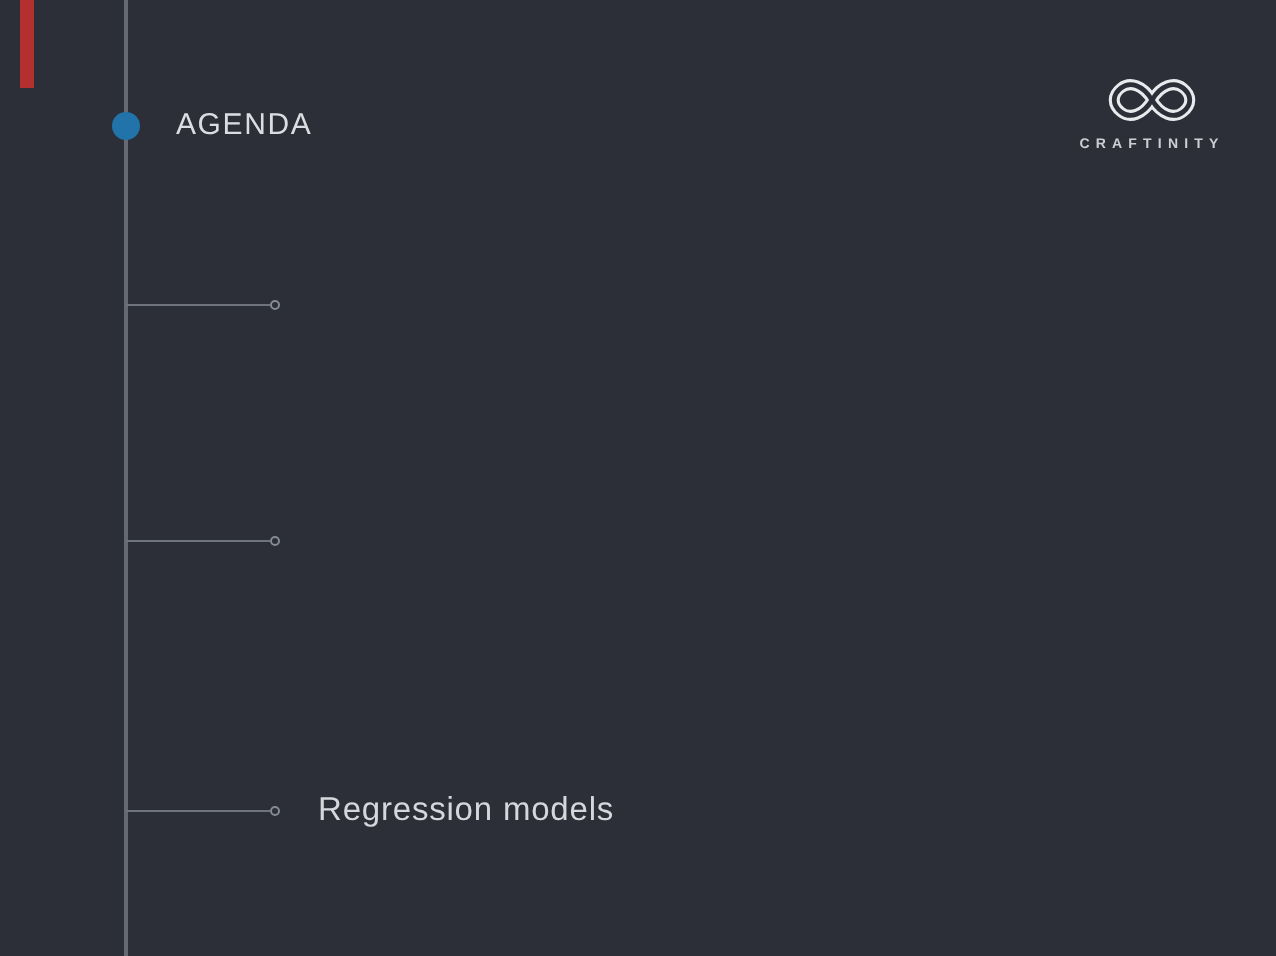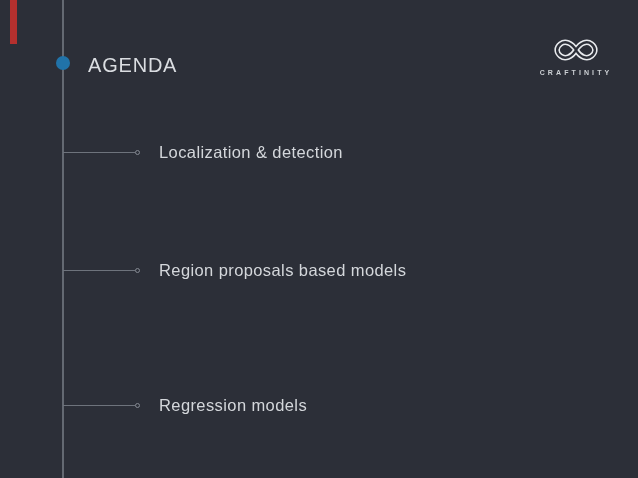--- a/index.html
+++ b/index.html
@@ -51,21 +51,21 @@
     width: 14px;
     height: 14px;
     border-radius: 50%;
     background: var(--dot-blue);
   }
 
   .slide-title {
     position: absolute;
     left: 88px;
     top: 54px;
-    font-size: 20px;
+    font-size: 15px;
     font-weight: 500;
     letter-spacing: 0.8px;
     color: var(--title-color);
   }
 
   .logo {
     position: absolute;
     left: 536px;
     top: 36px;
     width: 80px;
@@ -134,27 +134,25 @@
     <svg class="logo-symbol" width="48" height="28" viewBox="0 0 48 28" aria-hidden="true">
       <path d="M24,14 C19.5,6.5 13,4.5 8.5,8 C4,11.5 4,16.5 8.5,20 C13,23.5 19.5,21.5 24,14 C28.5,6.5 35,4.5 39.5,8 C44,11.5 44,16.5 39.5,20 C35,23.5 28.5,21.5 24,14" fill="none" stroke="var(--logo-color)" stroke-width="5.5" stroke-linecap="round"></path>
       <path d="M24,14 C19.5,6.5 13,4.5 8.5,8 C4,11.5 4,16.5 8.5,20 C13,23.5 19.5,21.5 24,14 C28.5,6.5 35,4.5 39.5,8 C44,11.5 44,16.5 39.5,20 C35,23.5 28.5,21.5 24,14" fill="none" stroke="var(--background)" stroke-width="2.4" stroke-linecap="round"></path>
     </svg>
     <span class="logo-wordmark">CRAFTINITY</span>
   </div>
 
   <div class="agenda-item item-1">
     <div class="connector"></div>
     <div class="end-circle"></div>
-    <div class="item-label">Localization &amp; detection</div>
   </div>
 
   <div class="agenda-item item-2">
     <div class="connector"></div>
     <div class="end-circle"></div>
-    <div class="item-label">Region proposals based models</div>
   </div>
 
   <div class="agenda-item item-3">
     <div class="connector"></div>
     <div class="end-circle"></div>
     <div class="item-label">Regression models</div>
   </div>
 
 </div>
 

